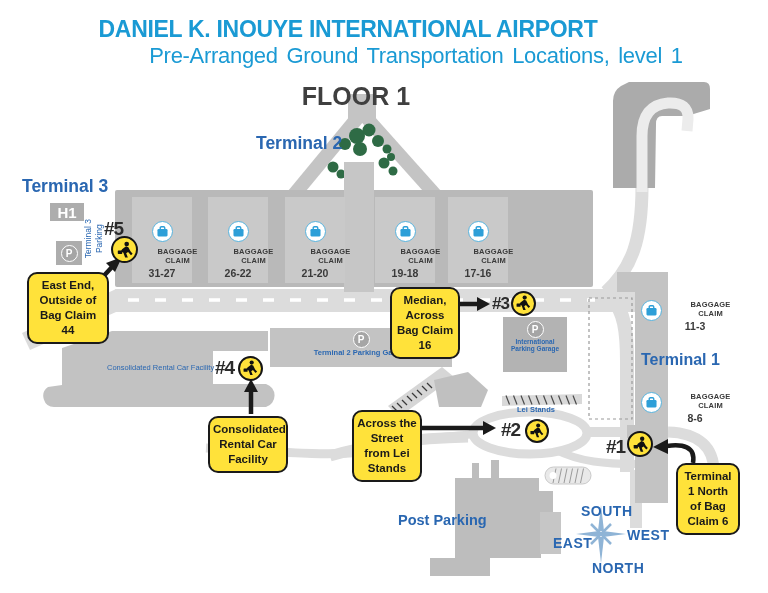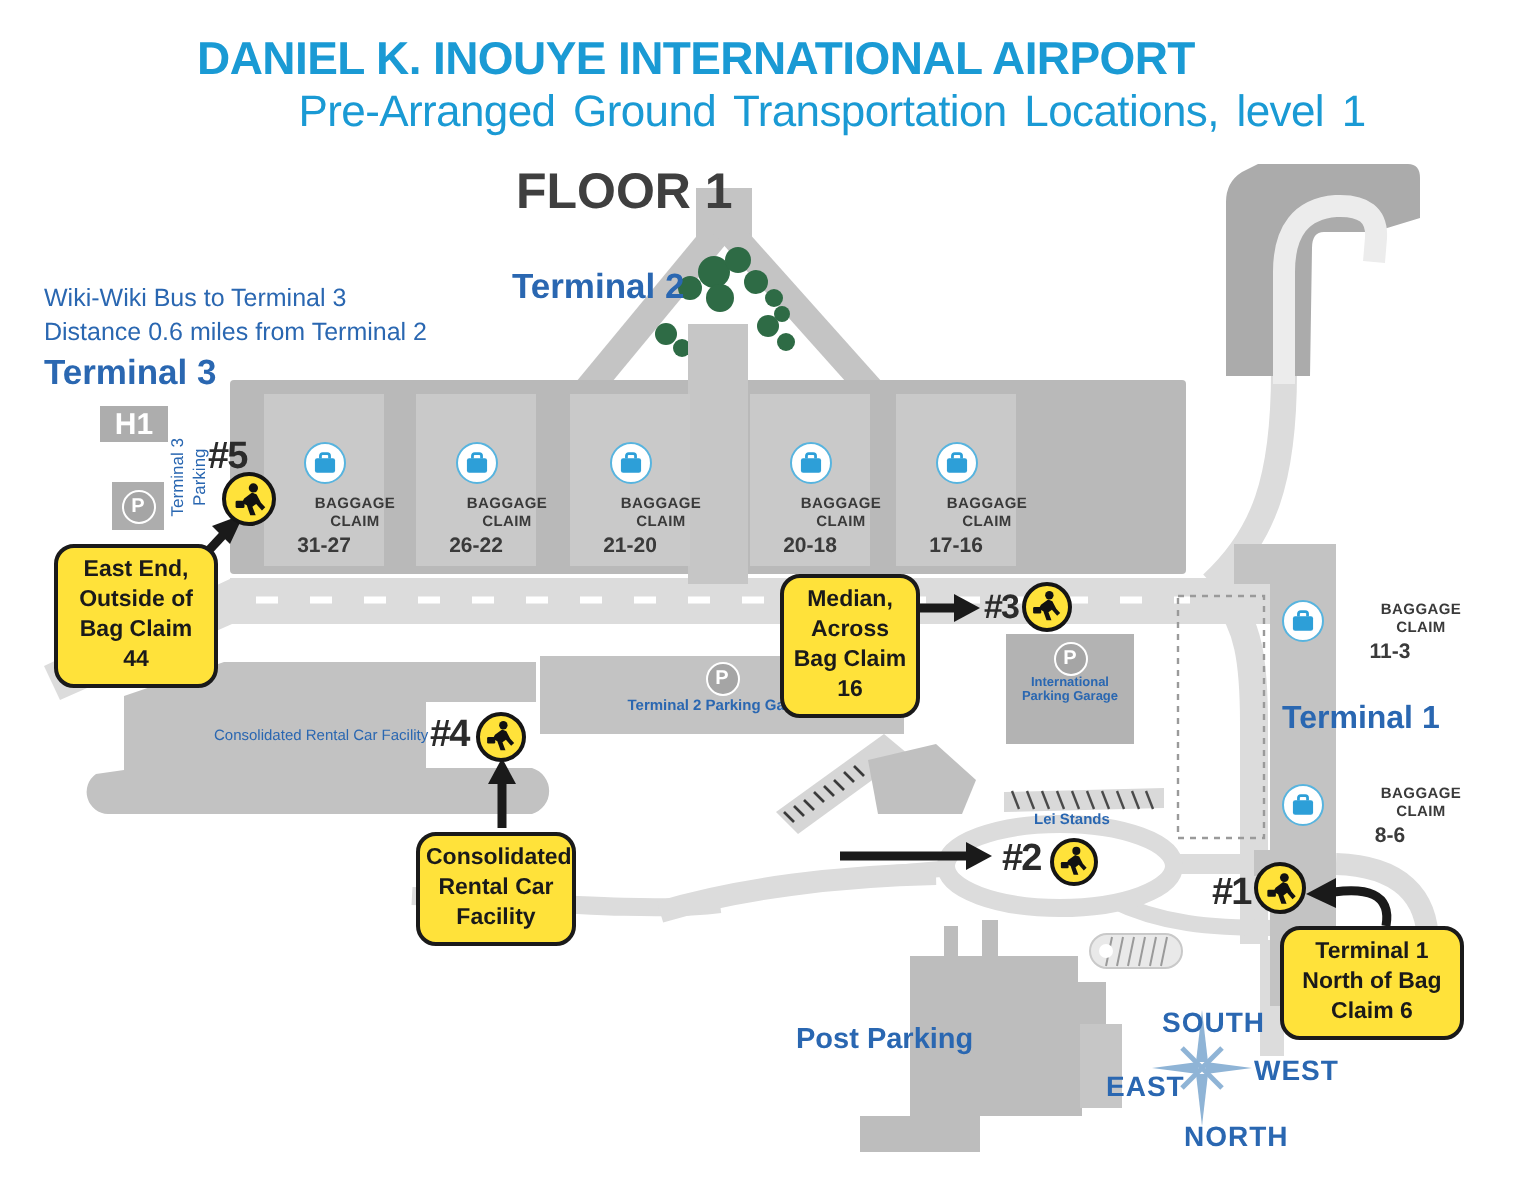--- a/index.html
+++ b/index.html
@@ -3,21 +3,21 @@
 <meta charset="utf-8">
 <style>
   html,body{margin:0;padding:0;background:#fff;}
   .canvas{position:relative;width:768px;height:593px;background:#fff;overflow:hidden;
           font-family:"Liberation Sans", sans-serif;}
   .abs{position:absolute;}
   .title{top:16px;left:0;width:696px;text-align:center;font-size:23px;font-weight:700;
          color:#1A9AD4;letter-spacing:-0.3px;}
   .subtitle{top:43px;left:0;width:768px;text-align:center;font-size:22px;font-weight:400;
             color:#1A9AD4;word-spacing:3px;letter-spacing:-0.3px;padding-left:32px;}
-  .floor{top:82px;left:258px;width:196px;font-size:25px;font-weight:700;
+  .floor{top:82px;left:258px;width:196px;text-align:center;font-size:25px;font-weight:700;
          color:#3F3F3F;}
   .bluelab{color:#2A67B1;}
   .h2lab{font-size:17.5px;font-weight:700;color:#2A67B1;}
   .band{left:115px;top:190px;width:478px;height:97px;background:#B9B9B9;border-radius:2px;}
   .pillar{left:344px;top:162px;width:30px;height:130px;background:#C6C6C6;}
   .panel{top:197px;width:60px;height:86px;background:#C9C9C9;display:flex;flex-direction:column;
          align-items:center;}
   .bcirc{width:21px;height:21px;background:#fff;border:1.5px solid #57B4DF;border-radius:50%;
          display:flex;align-items:center;justify-content:center;box-sizing:border-box;flex:none;}
   .bclabel{margin-top:5px;font-size:7.5px;font-weight:700;color:#3A3A3A;text-align:center;
@@ -187,21 +187,21 @@
     <div class="bcrange">21-20</div>
   </div>
   <div class="abs panel" style="left:375px">
     <span class="bcirc">
         <svg width="13" height="13" viewBox="0 0 16 16">
           <path d="M5.2,5.2 V3.6 Q5.2,2.2 6.6,2.2 H9.4 Q10.8,2.2 10.8,3.6 V5.2" fill="none" stroke="#2D9FD8" stroke-width="1.7"></path>
           <rect x="1.8" y="5" width="12.4" height="9" rx="1.4" fill="#2D9FD8"></rect>
         </svg>
       </span>
     <div class="bclabel">BAGGAGE CLAIM</div>
-    <div class="bcrange">20-18</div>
+    <div class="bcrange">19-18</div>
   </div>
   <div class="abs panel" style="left:448px">
     <span class="bcirc">
         <svg width="13" height="13" viewBox="0 0 16 16">
           <path d="M5.2,5.2 V3.6 Q5.2,2.2 6.6,2.2 H9.4 Q10.8,2.2 10.8,3.6 V5.2" fill="none" stroke="#2D9FD8" stroke-width="1.7"></path>
           <rect x="1.8" y="5" width="12.4" height="9" rx="1.4" fill="#2D9FD8"></rect>
         </svg>
       </span>
     <div class="bclabel">BAGGAGE CLAIM</div>
     <div class="bcrange">17-16</div>
@@ -248,24 +248,20 @@
 
   <div class="abs h1box">H1</div>
   <div class="abs pbox">
     <span class="picon">P</span>
   </div>
   <div class="abs vlabel">
     <div>Terminal 3</div>
     <div>Parking</div>
   </div>
 
-  <div class="abs wiki" style="left:22px;top:141px">
-    <div>Wiki-Wiki Bus to Terminal 3</div>
-    <div>Distance 0.6 miles from Terminal 2</div>
-  </div>
   <div class="abs h2lab" style="left:22px;top:176px">Terminal 3</div>
   <div class="abs h2lab" style="left:256px;top:133px">Terminal 2</div>
   <div class="abs h2lab" style="left:641px;top:351px;font-size:16px">Terminal 1</div>
   <div class="abs gl" style="left:107px;top:363px;font-weight:400">Consolidated Rental Car Facility</div>
   <div class="abs gl" style="left:517px;top:405px">Lei Stands</div>
   <div class="abs bluelab" style="left:398px;top:512px;font-size:14.5px;font-weight:700">Post Parking</div>
 
   <div class="abs complab" style="left:581px;top:503px">SOUTH</div>
   <div class="abs complab" style="left:627px;top:527px">WEST</div>
   <div class="abs complab" style="left:553px;top:535px">EAST</div>
@@ -321,18 +317,19 @@
       </svg>
   </div>
   <div class="abs stop" style="left:111px;top:236px;width:27px;height:27px">
     <svg viewBox="0 0 24 24" fill="#111">
         <circle cx="14.2" cy="4.8" r="2.8"></circle>
         <path d="M8.6 11.2 L13.4 7.6 L16.2 8.8 L18.8 13.8 L21.4 16.6 L19.4 18.5 L15.9 14.5 L13.6 16.2 L15.6 21.4 L12.3 21.4 L10.2 15.4 L7.2 13.8 Z"></path>
         <rect x="3.4" y="12.6" width="5.4" height="4.4" rx="0.8"></rect>
       </svg>
   </div>
 
-  <div class="abs callout" style="left:640px;top:463px;width:92px">Terminal 1 North of Bag Claim 6</div>
+  <div class="abs callout" style="left:676px;top:463px;width:64px">Terminal 1 North of Bag Claim 6</div>
+  <div class="abs callout" style="left:352px;top:410px;width:70px">Across the Street from Lei Stands</div>
   <div class="abs callout" style="left:390px;top:287px;width:70px">Median, Across Bag Claim 16</div>
   <div class="abs callout" style="left:208px;top:416px;width:80px">Consolidated Rental Car Facility</div>
   <div class="abs callout" style="left:27px;top:272px;width:82px">East End, Outside of Bag Claim 44</div>
 
 </div>
 
 </body></html>

